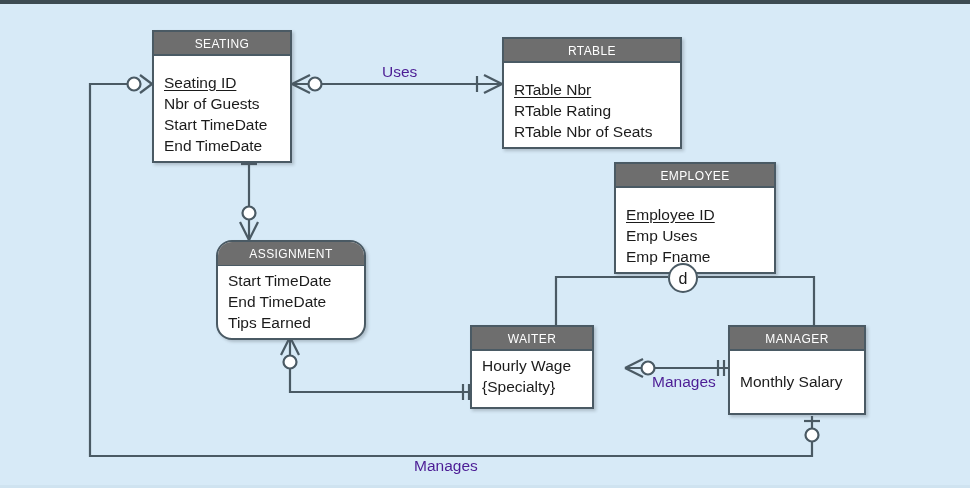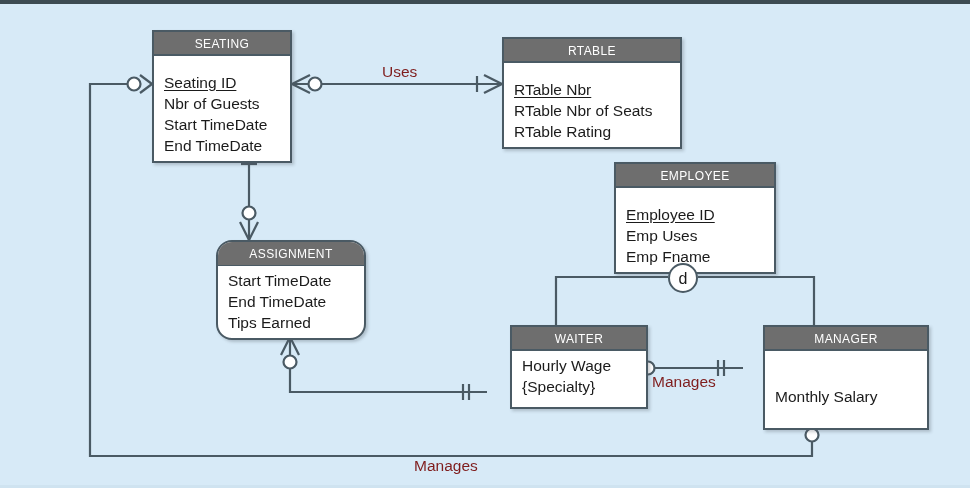--- a/index.html
+++ b/index.html
@@ -63,21 +63,21 @@
     white-space: nowrap;
   }
   .attr.key {
     text-decoration: underline;
     text-underline-offset: 2px;
     margin-top: 12px;
   }
   .rel-label {
     position: absolute;
     font-size: 15.5px;
-    color: #7f1d1d;
+    color: #4c1d95;
     white-space: nowrap;
     z-index: 6;
   }
   .disjoint-circle {
     position: absolute;
     width: 30px;
     height: 30px;
     border: 2px solid #4a5a64;
     border-radius: 50%;
     background: #ffffff;
@@ -163,22 +163,22 @@
       <div class="attr">Nbr of Guests</div>
       <div class="attr">Start TimeDate</div>
       <div class="attr">End TimeDate</div>
     </div>
   </div>
 
   <div class="entity" style="left:502px; top:33px; width:180px;">
     <div class="entity-header">RTABLE</div>
     <div class="entity-body">
       <div class="attr key">RTable Nbr</div>
+      <div class="attr">RTable Rating</div>
       <div class="attr">RTable Nbr of Seats</div>
-      <div class="attr">RTable Rating</div>
     </div>
   </div>
 
   <div class="entity" style="left:614px; top:158px; width:162px;">
     <div class="entity-header">EMPLOYEE</div>
     <div class="entity-body">
       <div class="attr key">Employee ID</div>
       <div class="attr">Emp Uses</div>
       <div class="attr">Emp Fname</div>
     </div>
@@ -186,31 +186,31 @@
 
   <div class="entity rounded" style="left:216px; top:236px; width:150px;">
     <div class="entity-header">ASSIGNMENT</div>
     <div class="entity-body">
       <div class="attr">Start TimeDate</div>
       <div class="attr">End TimeDate</div>
       <div class="attr">Tips Earned</div>
     </div>
   </div>
 
-  <div class="entity" style="left:510px; top:321px; width:138px;">
+  <div class="entity" style="left:470px; top:321px; width:124px;">
     <div class="entity-header">WAITER</div>
     <div class="entity-body" style="padding-bottom:10px;">
       <div class="attr">Hourly Wage</div>
       <div class="attr">{Specialty}</div>
     </div>
   </div>
 
-  <div class="entity" style="left:763px; top:321px; width:166px;">
+  <div class="entity" style="left:728px; top:321px; width:138px;">
     <div class="entity-header">MANAGER</div>
-    <div class="entity-body" style="padding-top:35px; padding-bottom:21px;">
+    <div class="entity-body" style="padding-top:20px; padding-bottom:21px;">
       <div class="attr">Monthly Salary</div>
     </div>
   </div>
 
   <div class="disjoint-circle" style="left:668px; top:259px;">d</div>
 
   <div class="rel-label" style="left:382px; top:59px;">Uses</div>
 
   <div class="rel-label" style="left:652px; top:369px;">Manages</div>
 

